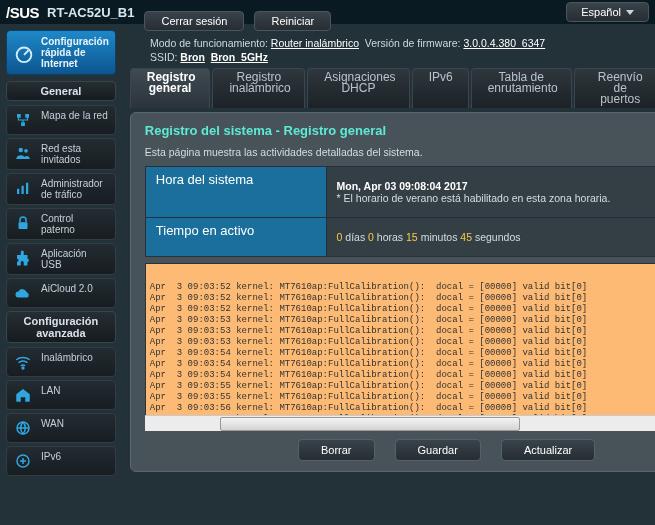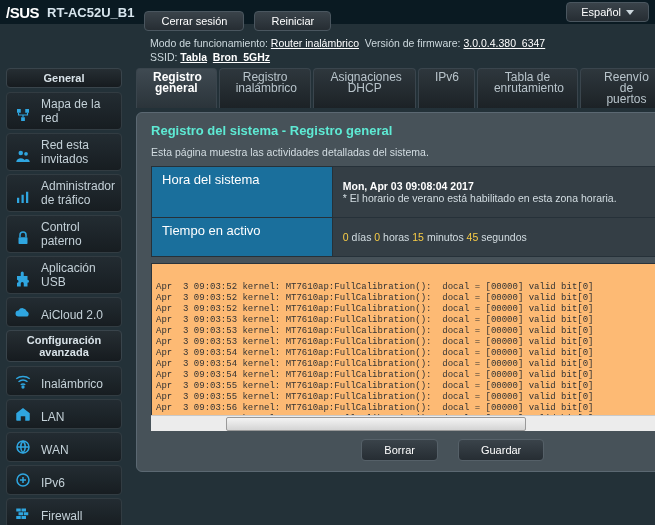--- a/index.html
+++ b/index.html
@@ -12,21 +12,21 @@
   .lang-btn { background:linear-gradient(#3a434a,#262d33); border:1px solid #4a565f; border-radius:4px; color:#fff; font-size:11px; padding:3px 14px; display:flex; align-items:center; gap:5px; cursor:pointer;}
   .tri-down { width:0; height:0; border-left:4px solid transparent; border-right:4px solid transparent; border-top:5px solid #ccd7dd;}
   .meta { padding:12px 6px 4px 150px; color:#cdd9de; font-size:10.5px; line-height:14px;}
   .meta a { color:#fff; text-decoration:underline; }
   .wrap { display:flex; }
   .sidebar { width:150px; padding:0 6px; }
   .quick { background:linear-gradient(#1f88c8,#0c5690); border:1px solid #0c4066; border-radius:4px; padding:5px 6px; display:flex; align-items:center; gap:6px; margin:-38px 0 6px 0; position:relative;}
   .quick-icon { width:22px; height:22px; display:flex; align-items:center; justify-content:center; }
   .quick-txt { font-size:10px; font-weight:bold; color:#e6f4fb; line-height:11px;}
   .section-head { background:linear-gradient(#262e33,#161b1f); border:1px solid #39444b; border-radius:4px; color:#d8e2e8; text-align:center; font-size:11px; font-weight:bold; padding:3px 0; margin-bottom:4px;}
-  .nav-item { background:linear-gradient(#232c32,#171d21); border:1px solid #323c42; border-radius:4px; padding:4px 6px; display:flex; align-items:flex-end; gap:8px; margin-bottom:3px; color:#c4d1d8; font-size:12px; cursor:pointer; min-height:30px;}
+  .nav-item { background:linear-gradient(#232c32,#171d21); border:1px solid #323c42; border-radius:4px; padding:4px 6px; display:flex; align-items:flex-start; gap:8px; margin-bottom:3px; color:#c4d1d8; font-size:10px; cursor:pointer; min-height:30px;}
   .ic { width:20px; height:20px; display:flex; align-items:center; justify-content:center; color:#2fa6e0; flex-shrink:0;}
   .main { flex:1; padding:0 4px 4px 0; }
   .tabs { display:flex; gap:2px; margin-bottom:4px; padding-left:8px;}
   .tab { background:linear-gradient(#2e373d,#1c2226); border:1px solid #3a454d; border-bottom:none; border-radius:4px 4px 0 0; padding:3px 16px; color:#b8c4cb; font-size:12px; text-align:center; line-height:11px; cursor:pointer; min-width:50px;}
   .tab.active { background:linear-gradient(#3f4a52,#2b343a); color:#fff; font-weight:bold;}
   .panel { background:#475259; border:1px solid #5b6872; border-radius:6px; padding:10px 14px; margin-left:8px;}
   .panel h2 { color:#5eead4; font-size:13px; font-weight:bold; margin-bottom:8px;}
   .desc { color:#d3dde2; font-size:10.5px; margin-bottom:8px;}
   .info-tbl { width:100%; border-collapse:collapse; background:#343e45; margin-bottom:6px;}
   .info-tbl th { background:#1a6f9c; color:#fff; text-align:left; font-size:13px; font-weight:normal; padding:5px 10px; width:30%; border:1px solid #263139; vertical-align:top;}
@@ -56,26 +56,35 @@
     </div>
   </div>
 </div>
 
 <div class="meta">
   <span>Modo de funcionamiento:</span>
   <a>Router  inalámbrico</a>&nbsp;
   <span>Versión de firmware:</span>
   <a>3.0.0.4.380_6347</a><br>
   <span>SSID:</span>
-  <b><a>Tabla</a></b>&nbsp;
+  <b><a>Bron</a></b>&nbsp;
   <b><a>Bron_5GHz</a></b>
 </div>
 
 <div class="wrap">
   <div class="sidebar">
+    <div class="quick">
+      <span class="quick-icon">
+        <svg width="22" height="22" viewBox="0 0 24 24">
+            <circle cx="12" cy="14" r="8" fill="none" stroke="#cfeeff" stroke-width="2"></circle>
+            <line x1="12" y1="14" x2="17" y2="9" stroke="#cfeeff" stroke-width="2"></line>
+          </svg>
+      </span>
+      <span class="quick-txt">Configuración rápida de Internet</span>
+    </div>
 
     <div class="section-head">General</div>
 
     <div class="nav-item">
       <span class="ic">
           <svg width="18" height="18" viewBox="0 0 24 24" fill="#2fa6e0">
             <rect x="4" y="4" width="5" height="5"></rect>
             <rect x="15" y="4" width="5" height="5"></rect>
             <rect x="9.5" y="15" width="5" height="5"></rect>
             <path d="M6 9v3h12V9M12 12v3" stroke="#2fa6e0" stroke-width="1.5" fill="none"></path>
@@ -158,33 +167,20 @@
       <span>WAN</span>
     </div>
     <div class="nav-item">
       <span class="ic">
           <svg width="18" height="18" viewBox="0 0 24 24" fill="none" stroke="#2fa6e0" stroke-width="2">
             <circle cx="12" cy="12" r="8"></circle>
             <path d="M8 12h8M12 8v8"></path>
           </svg>
         </span>
       <span>IPv6</span>
-    </div>
-    <div class="nav-item">
-      <span class="ic">
-          <svg width="18" height="18" viewBox="0 0 24 24" fill="#2fa6e0">
-            <rect x="3" y="6" width="6" height="4"></rect>
-            <rect x="10" y="6" width="6" height="4"></rect>
-            <rect x="6" y="11" width="6" height="4"></rect>
-            <rect x="13" y="11" width="6" height="4"></rect>
-            <rect x="3" y="16" width="6" height="4"></rect>
-            <rect x="10" y="16" width="6" height="4"></rect>
-          </svg>
-        </span>
-      <span>Firewall</span>
     </div>
   </div>
 
   <div class="main">
     <div class="tabs">
       <div class="tab active"><span>Registro</span><br><span>general</span></div>
       <div class="tab"><span>Registro</span><br><span>inalámbrico</span></div>
       <div class="tab"><span>Asignaciones</span><br><span>DHCP</span></div>
       <div class="tab"><span>IPv6</span></div>
       <div class="tab"><span>Tabla de</span><br><span>enrutamiento</span></div>
@@ -242,16 +238,17 @@
           <div class="scroll-thumb"></div>
         </div>
         <div class="scroll-h">
           <div class="scroll-h-thumb"></div>
         </div>
       </div>
 
       <div class="actions">
         <button class="act-btn">Borrar</button>
         <button class="act-btn">Guardar</button>
+        <button class="act-btn">Actualizar</button>
       </div>
     </div>
   </div>
 </div>
 
 </body></html>

